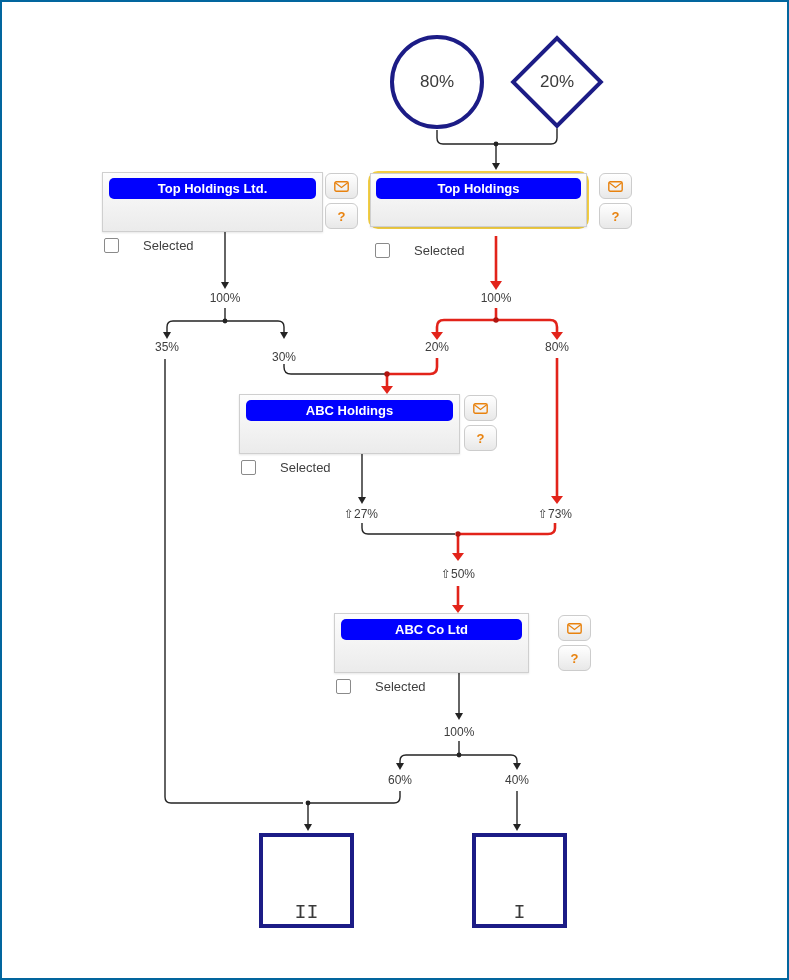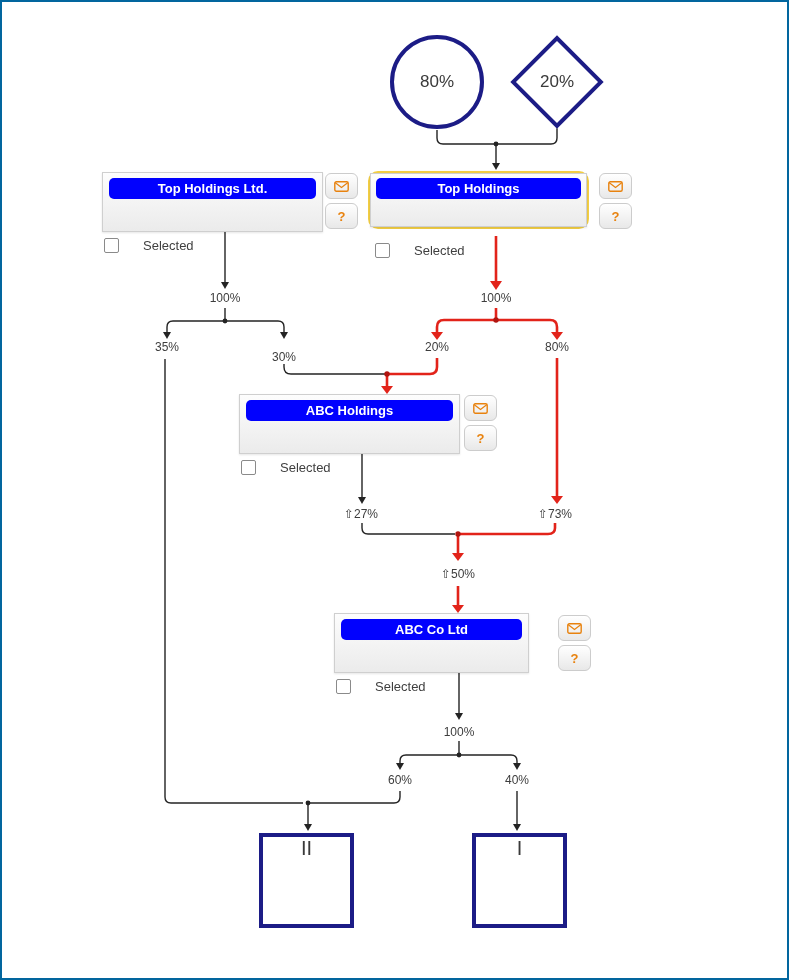--- a/index.html
+++ b/index.html
@@ -56,21 +56,21 @@
 
   
   .edge-label{
     position:absolute;transform:translate(-50%,-50%);
     font-size:12px;color:#3d3d3d;background:#fff;padding:0 2px;white-space:nowrap;
   }
 
   
   .terminal{
     position:absolute;width:87px;height:87px;border:4px solid #1C1C86;background:#fff;
-    display:flex;align-items:flex-start;justify-content:center;font-size:20px;color:#3a3a3a;
+    display:flex;align-items:flex-end;justify-content:center;font-size:20px;color:#3a3a3a;font-family:Liberation Mono, monospace;
   }
 </style>
 </head>
 <body>
 
 <svg class="connectors" viewBox="0 0 789 980">
   <g fill="none" stroke="#232323" stroke-width="1.4">
     <path d="M435 128 V136 Q435 142 441 142 H549 Q555 142 555 136 V125"></path>
     <path d="M494 142 V161"></path>
     <path d="M223 230 V280"></path>

